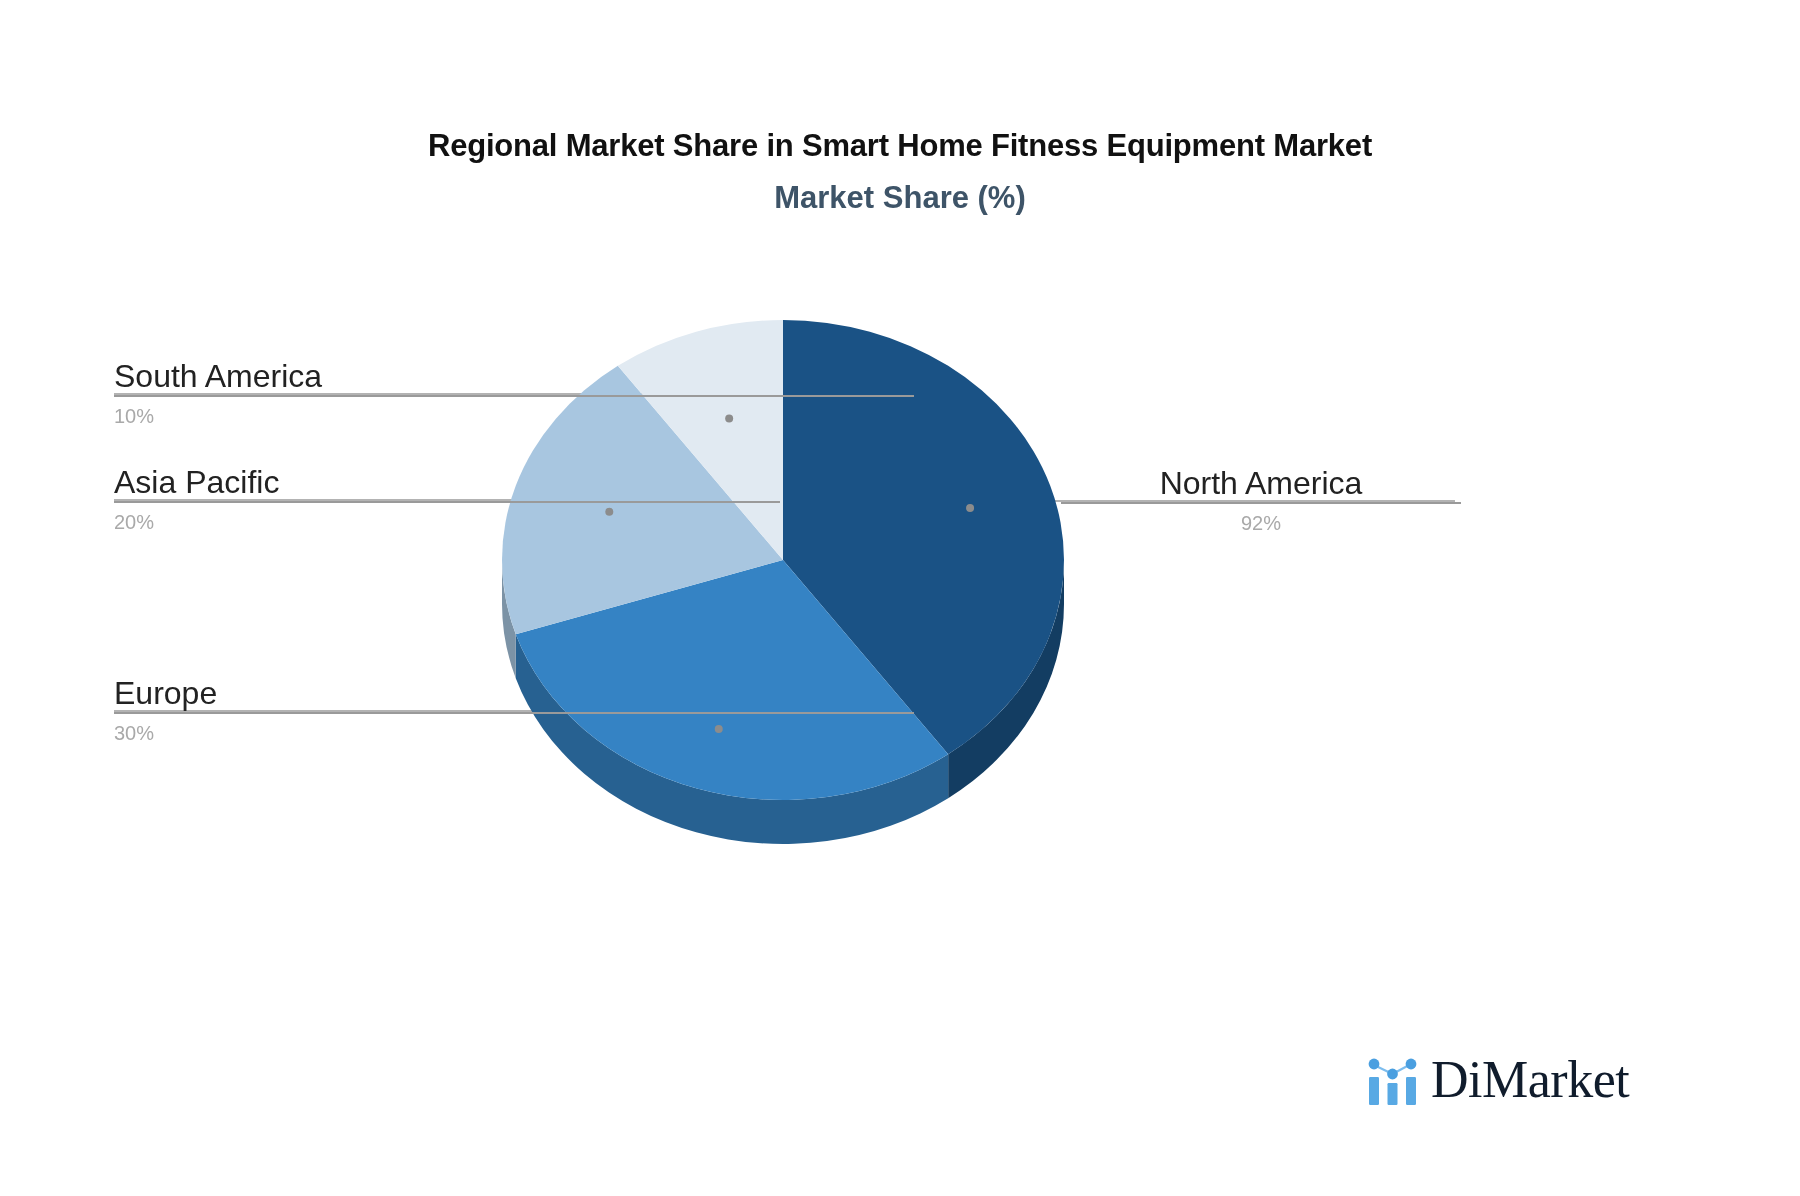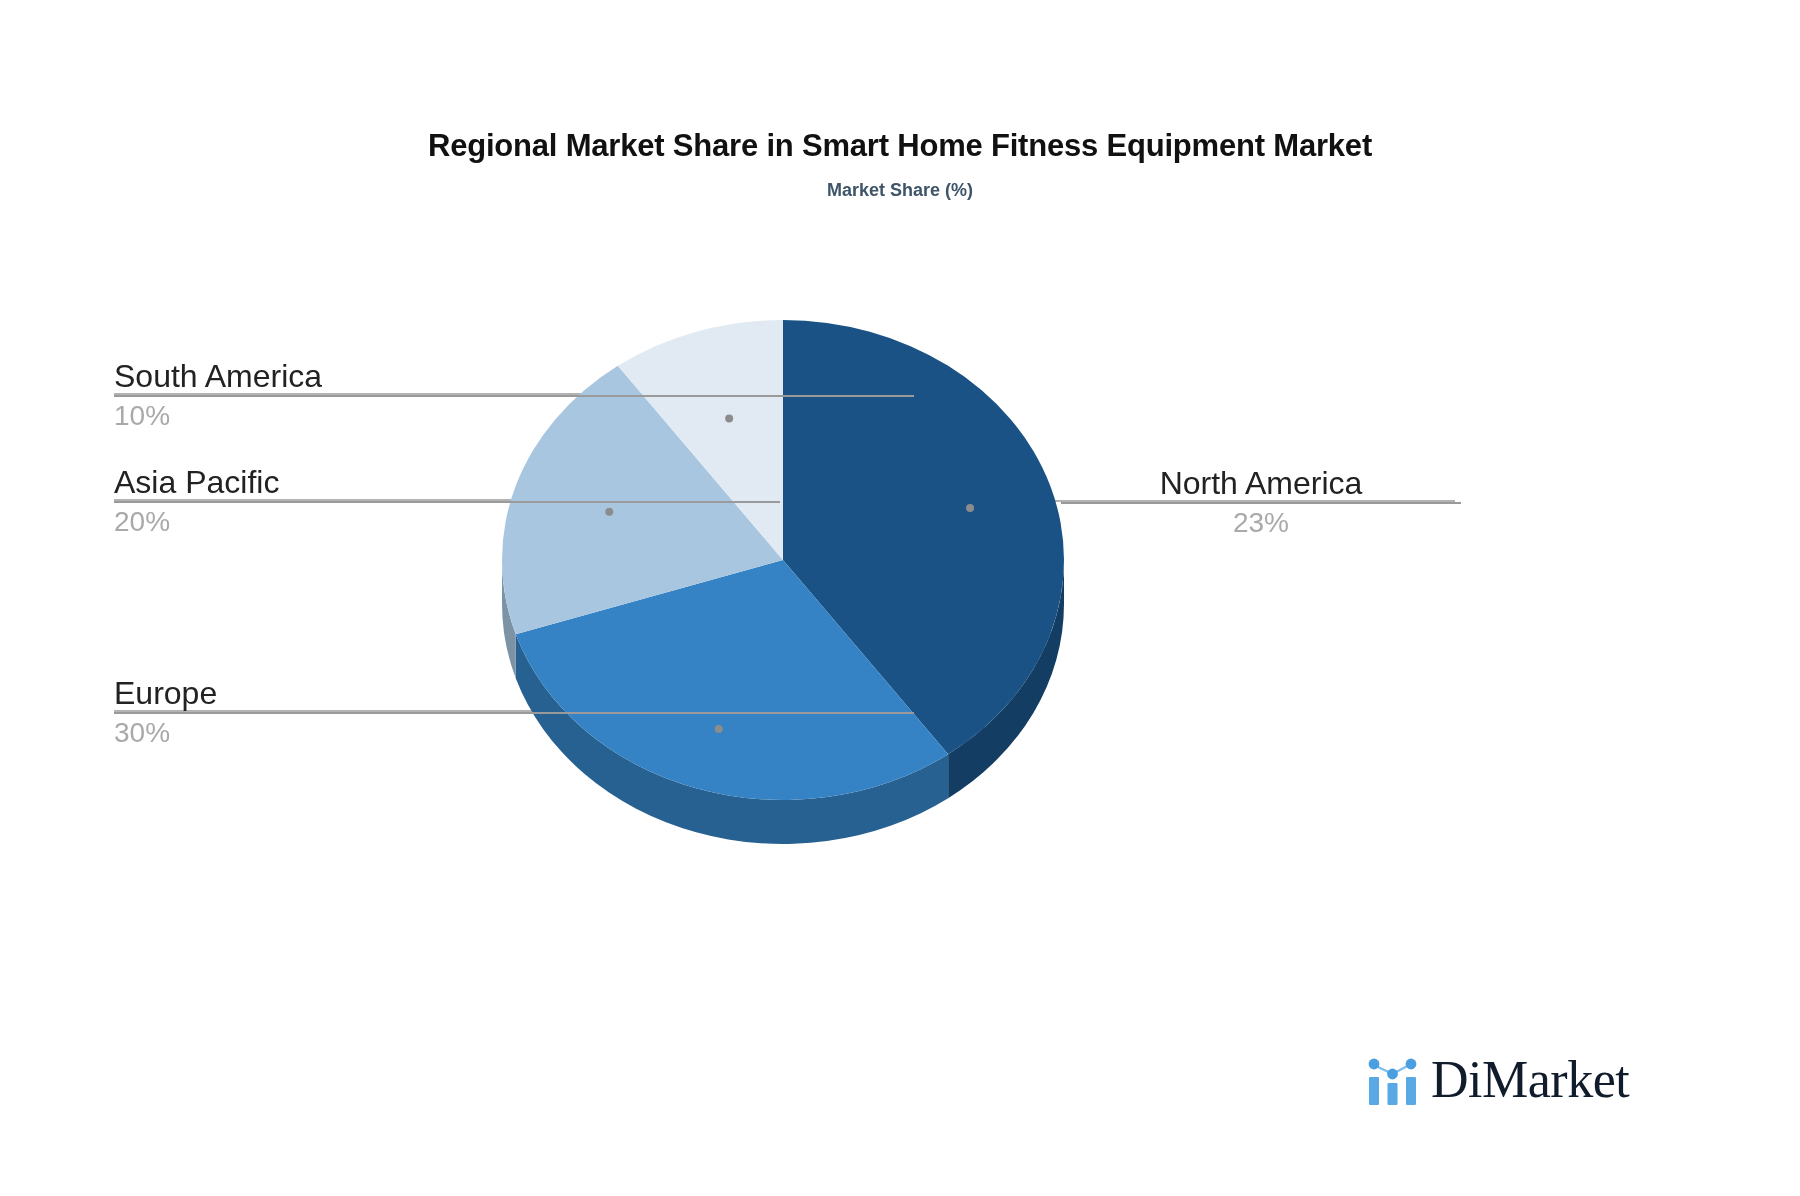--- a/index.html
+++ b/index.html
@@ -35,21 +35,21 @@
     color: #111111;
     letter-spacing: -0.2px;
     white-space: nowrap;
   }
   .chart-subtitle {
     position: absolute;
     left: 0;
     top: 180px;
     width: 1800px;
     text-align: center;
-    font-size: 18px;
+    font-size: 31px;
     font-weight: bold;
     color: #3e5468;
     white-space: nowrap;
   }
 
   
   #pie-area {
     position: absolute;
     left: 0;
     top: 0;
@@ -68,21 +68,21 @@
     white-space: nowrap;
     line-height: 30px;
   }
   .callout .cl-rule {
     height: 2px;
     background: #9a9a9a;
     margin-top: 4px;
     margin-bottom: 4px;
   }
   .callout .cl-value {
-    font-size: 28px;
+    font-size: 20px;
     color: #a9a9a9;
     white-space: nowrap;
     line-height: 30px;
   }
   .callout.left .cl-name,
   .callout.left .cl-value { text-align: left; }
   .callout.right .cl-name,
   .callout.right .cl-value { text-align: center; }
 
   
@@ -158,21 +158,21 @@
 
   <div class="callout left" id="callout-1" style="left:114px; top:678px; width:800px;">
     <div class="cl-name">Europe</div>
     <div class="cl-rule"></div>
     <div class="cl-value">30%</div>
   </div>
 
   <div class="callout right" id="callout-0" style="left:1061px; top:468px; width:400px;">
     <div class="cl-name">North America</div>
     <div class="cl-rule"></div>
-    <div class="cl-value">23%</div>
+    <div class="cl-value">92%</div>
   </div>
 
   <div id="logo">
     <svg width="56" height="54" viewBox="0 0 56 54">
       <line x1="9" y1="12" x2="27.5" y2="21" stroke="#7dbdee" stroke-width="2.2"></line>
       <line x1="27.5" y1="21" x2="46" y2="11" stroke="#7dbdee" stroke-width="2.2"></line>
       <circle cx="9" cy="11" r="5.4" fill="#4a9fe0"></circle>
       <circle cx="27.5" cy="21" r="5.4" fill="#4a9fe0"></circle>
       <circle cx="46" cy="11" r="5.4" fill="#4a9fe0"></circle>
       <rect x="4" y="24" width="10" height="28" rx="1.2" fill="#58a9e4"></rect>

